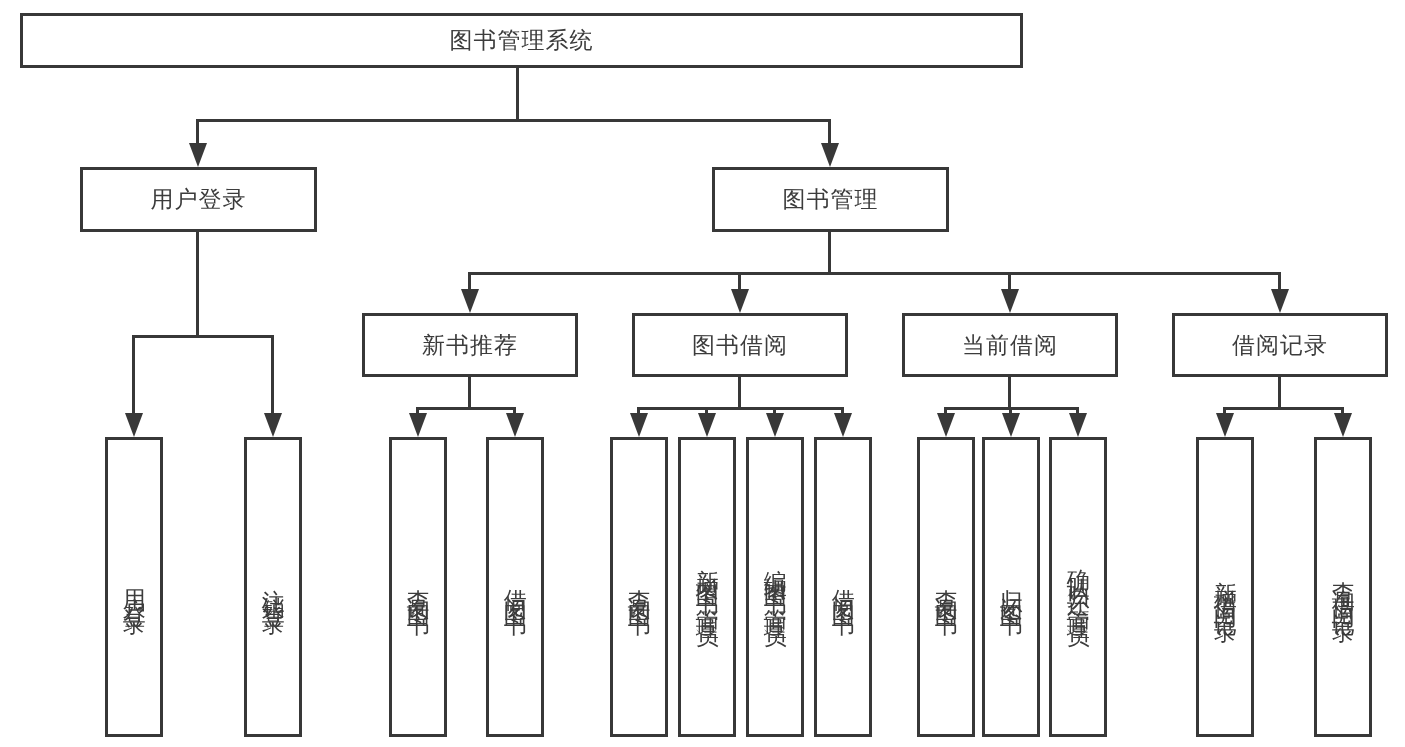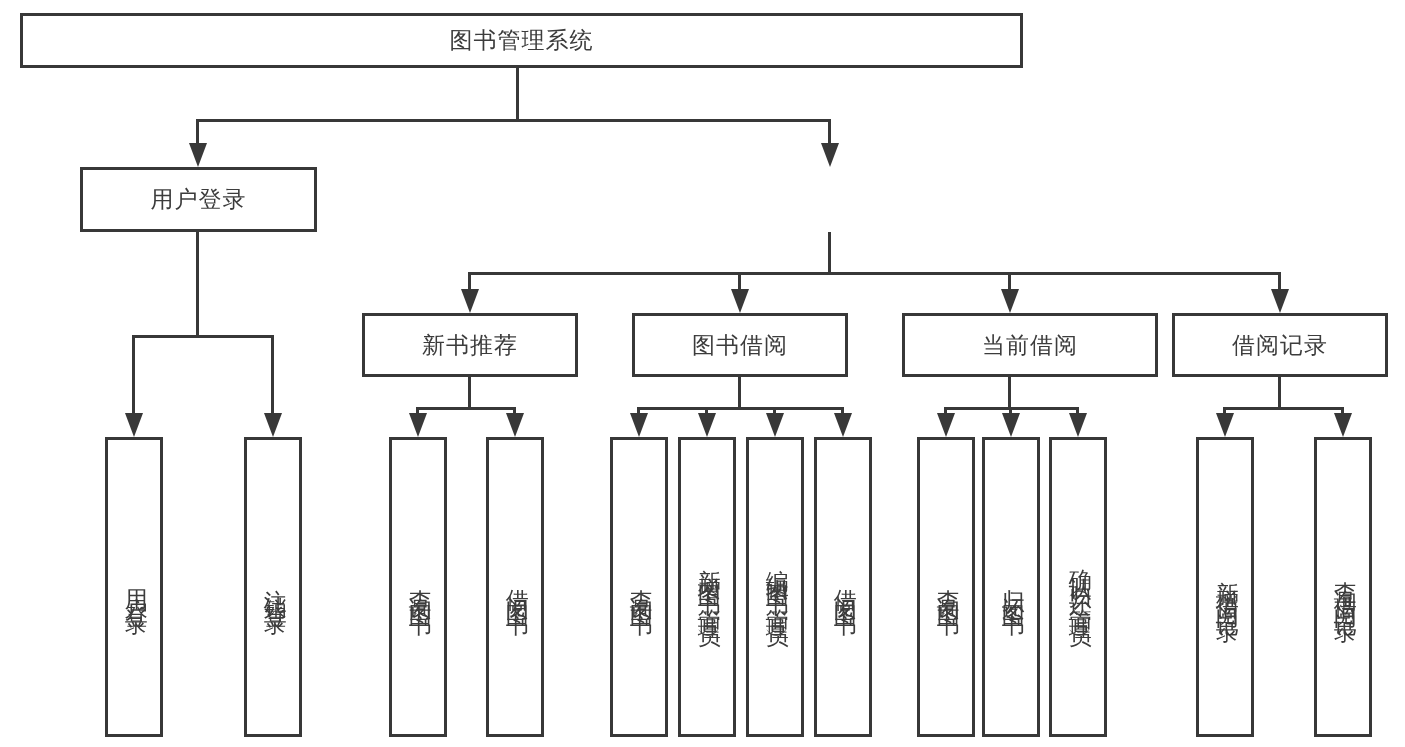--- a/index.html
+++ b/index.html
@@ -6,21 +6,21 @@
     --line:#383838;
     --text:#3c3c3c;
     --wm:#c3c3c3;
   }
   html,body{margin:0;padding:0;background:#ffffff;}
   #stage{
     position:relative;
     width:1405px;height:747px;
     background:#ffffff;
     overflow:hidden;
-    font-family:Liberation Mono, monospace;
+    font-family:Liberation Sans, sans-serif;
   }
   .box{
     position:absolute;
     box-sizing:border-box;
     border:3px solid var(--line);
     background:#ffffff;
     display:flex;align-items:center;justify-content:center;
   }
   .box.h span{
     font-size:23px;color:var(--text);letter-spacing:1px;white-space:nowrap;
@@ -59,20 +59,23 @@
   <div class="vline" style="left:516px;top:68px;height:54px"></div>
   <div class="hline" style="left:196px;top:119px;width:635px"></div>
   <div class="vline" style="left:196px;top:119px;height:32px"></div>
   <div class="vline" style="left:828px;top:119px;height:32px"></div>
   <div class="arrow" style="left:189px;top:143px"></div>
   <div class="arrow" style="left:821px;top:143px"></div>
 
   <div class="box h" style="left:80px;top:167px;width:237px;height:65px">
     <span>用户登录</span>
   </div>
+  <div class="box h" style="left:712px;top:167px;width:237px;height:65px">
+    <span>图书管理</span>
+  </div>
 
   <div class="vline" style="left:196px;top:232px;height:106px"></div>
   <div class="hline" style="left:132px;top:335px;width:142px"></div>
   <div class="vline" style="left:132px;top:335px;height:88px"></div>
   <div class="vline" style="left:271px;top:335px;height:88px"></div>
   <div class="arrow" style="left:125px;top:413px"></div>
   <div class="arrow" style="left:264px;top:413px"></div>
 
   <div class="vline" style="left:828px;top:232px;height:43px"></div>
   <div class="hline" style="left:468px;top:272px;width:813px"></div>
@@ -84,21 +87,21 @@
   <div class="arrow" style="left:731px;top:289px"></div>
   <div class="arrow" style="left:1001px;top:289px"></div>
   <div class="arrow" style="left:1271px;top:289px"></div>
 
   <div class="box h" style="left:632px;top:313px;width:216px;height:64px">
     <span>图书借阅</span>
   </div>
   <div class="box h" style="left:362px;top:313px;width:216px;height:64px">
     <span>新书推荐</span>
   </div>
-  <div class="box h" style="left:902px;top:313px;width:256px;height:64px">
+  <div class="box h" style="left:902px;top:313px;width:216px;height:64px">
     <span>当前借阅</span>
   </div>
   <div class="box h" style="left:1172px;top:313px;width:216px;height:64px">
     <span>借阅记录</span>
   </div>
 
   <div class="vline" style="left:468px;top:377px;height:32px"></div>
   <div class="vline" style="left:738px;top:377px;height:32px"></div>
   <div class="vline" style="left:1008px;top:377px;height:32px"></div>
   <div class="vline" style="left:1278px;top:377px;height:32px"></div>

